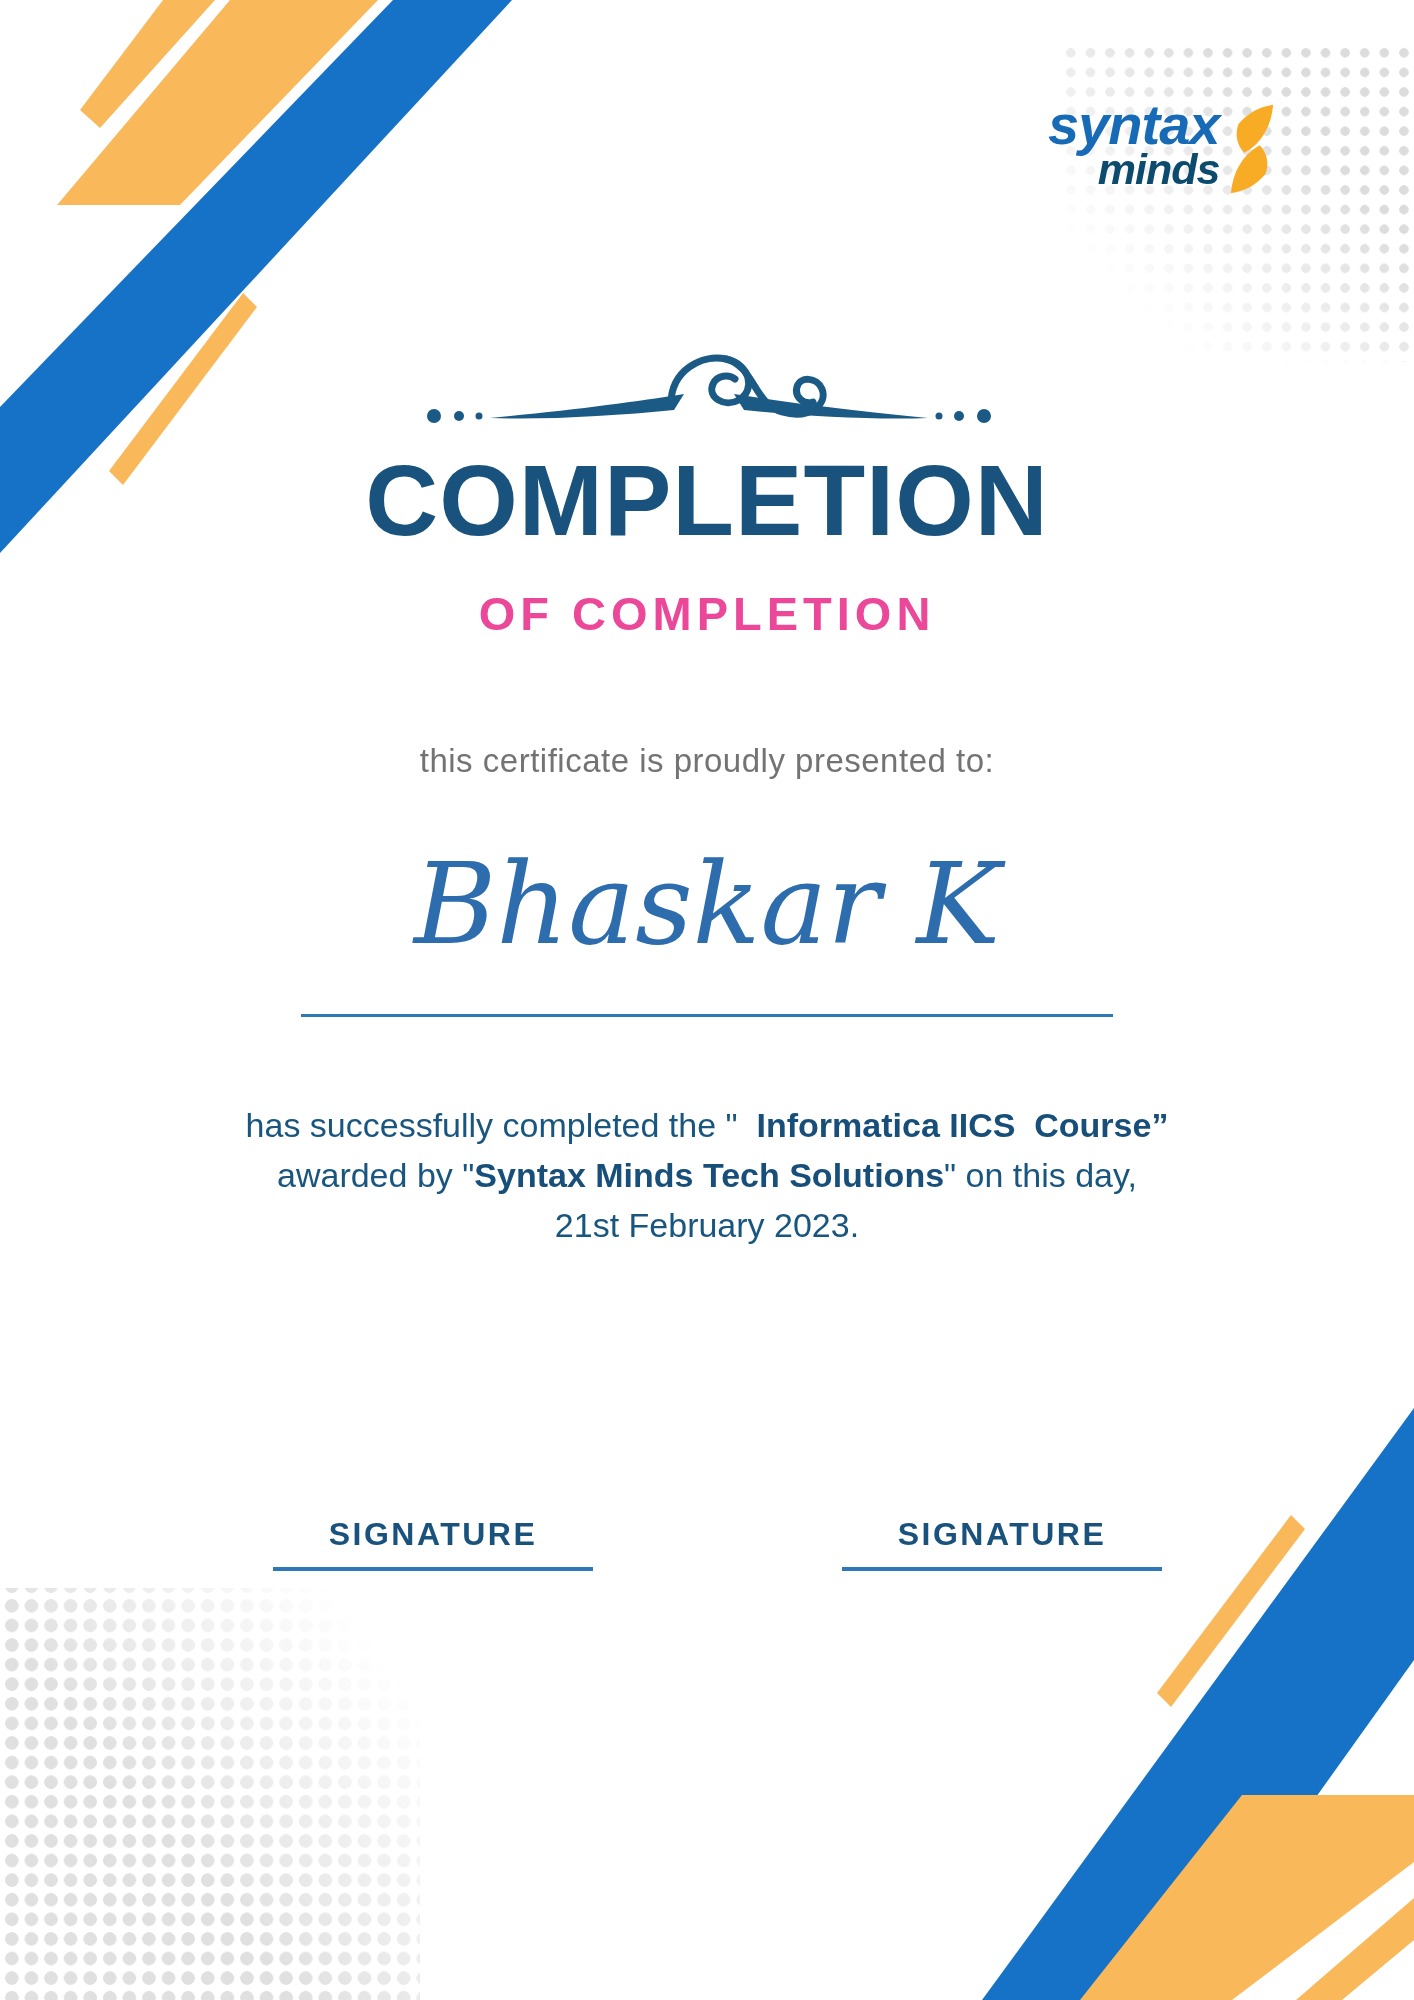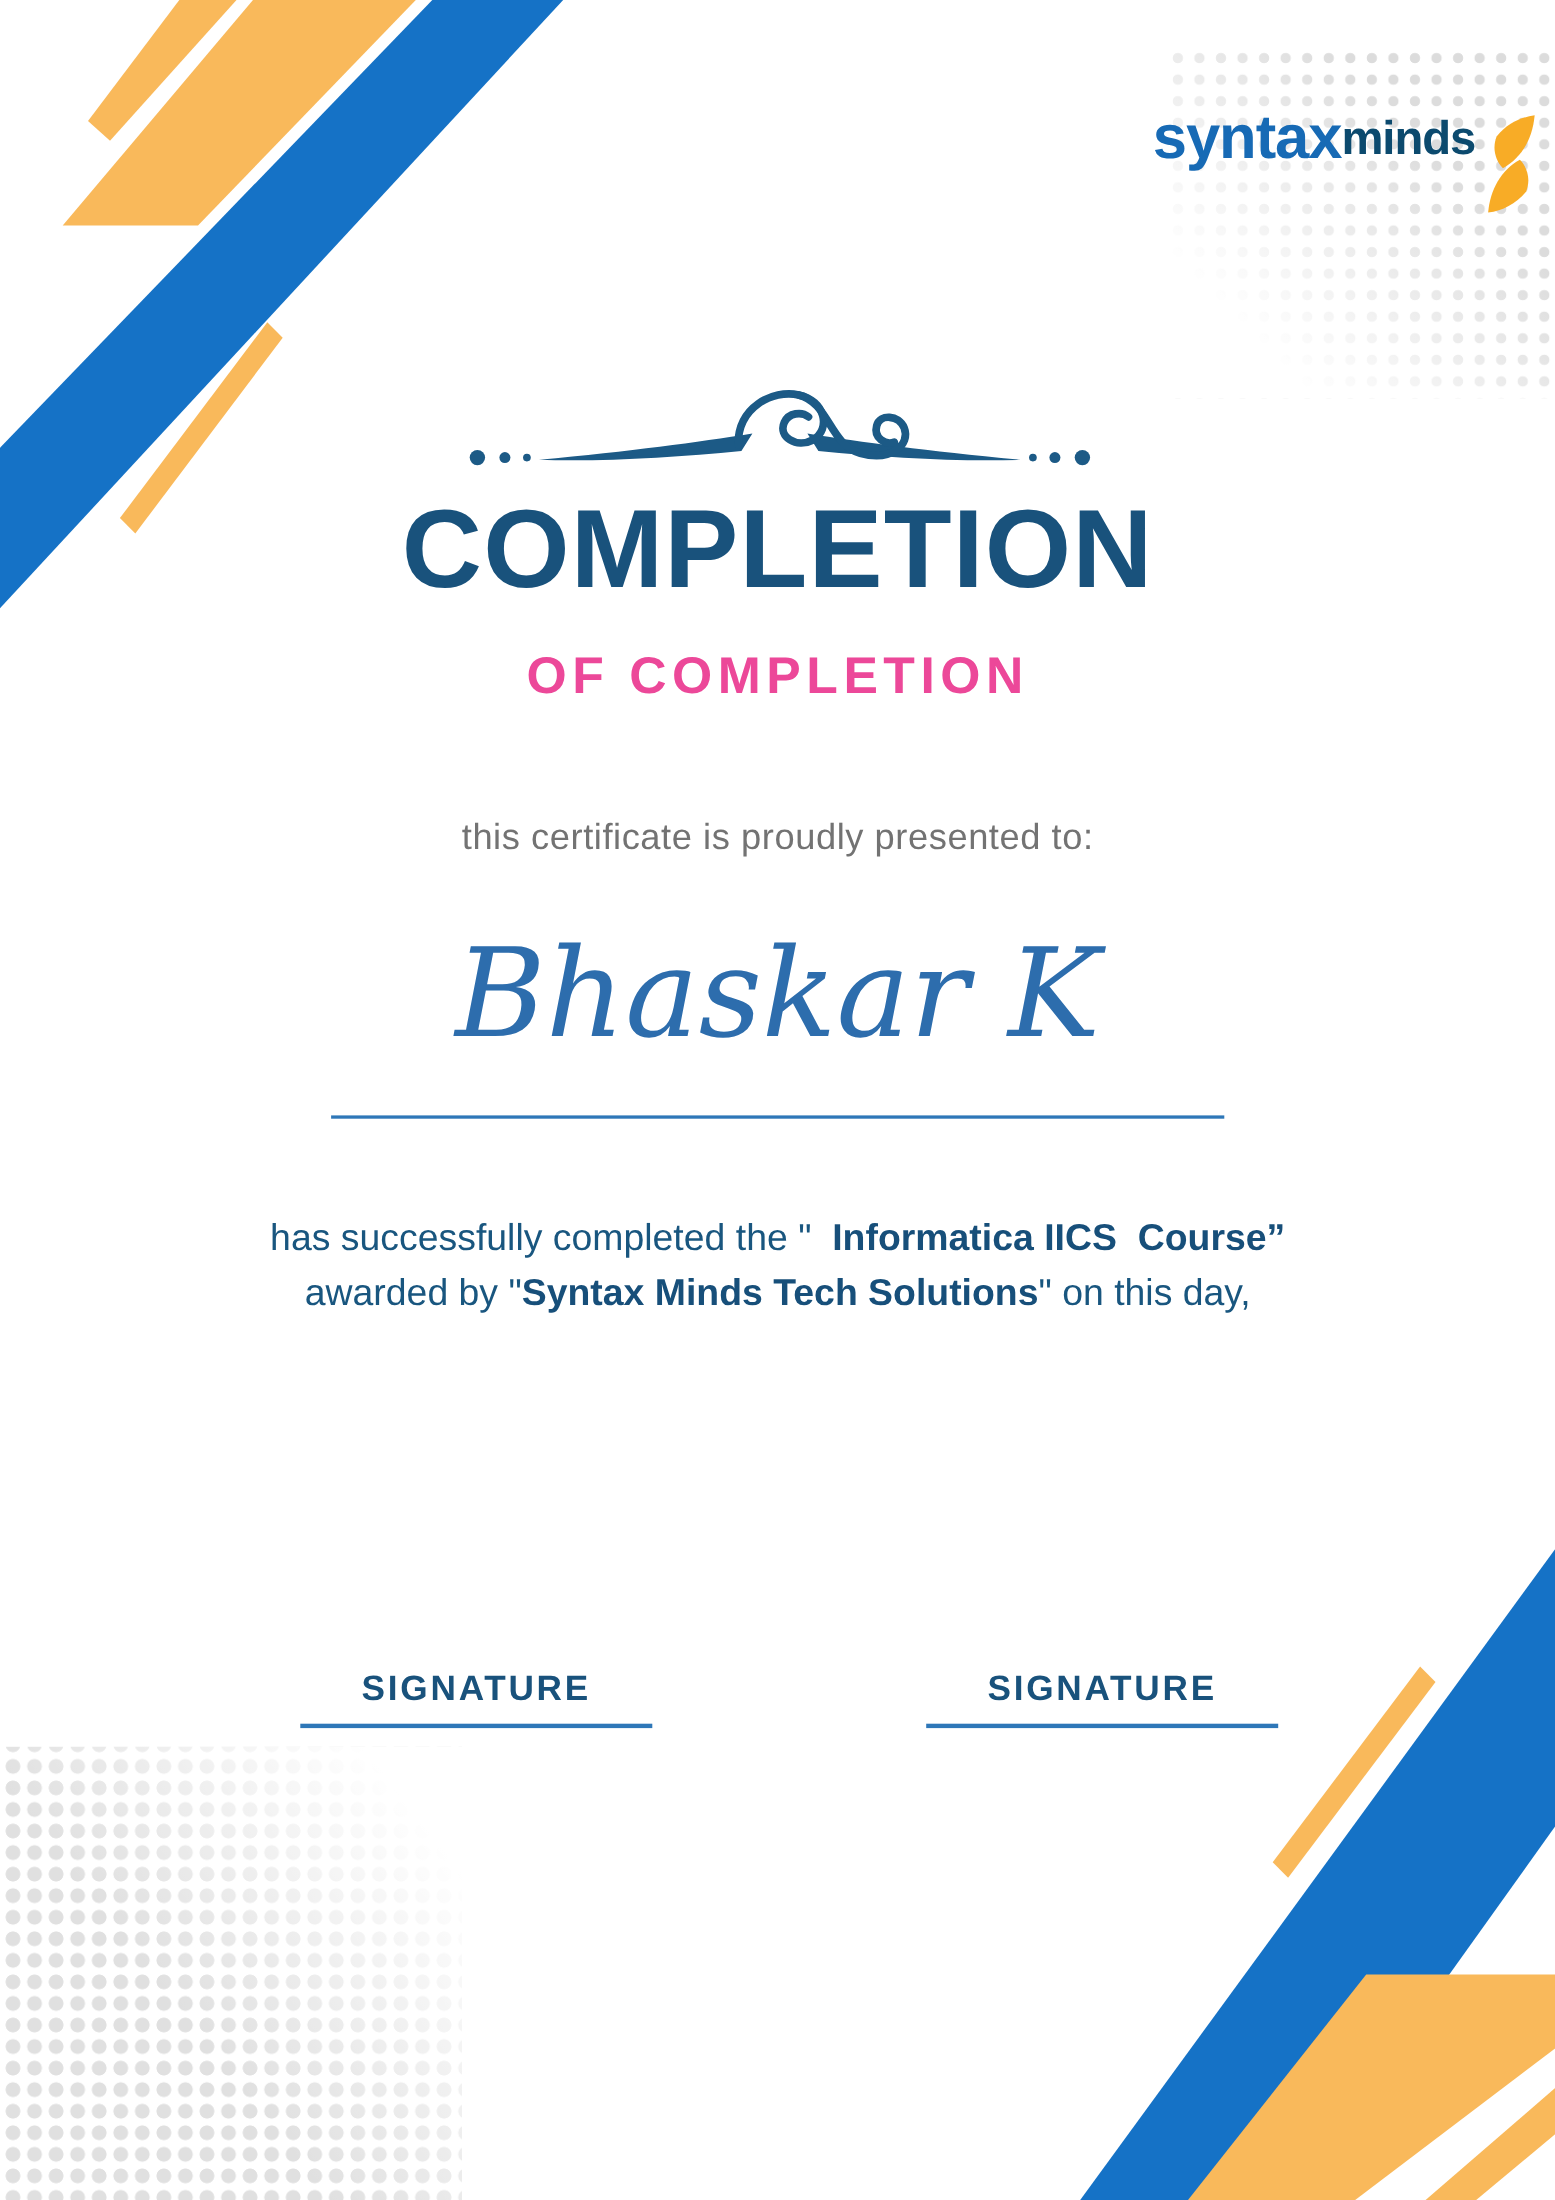--- a/index.html
+++ b/index.html
@@ -31,21 +31,21 @@
     background-size:19.6px 19.6px;
     background-position:2px 8px;
   }
   .dots-bl::after{
     content:"";position:absolute;inset:0;
     background:linear-gradient(52deg,rgba(255,255,255,0) 40%,#ffffff 88%);
   }
 
   
   .logo{left:1048px;top:102px;display:flex;align-items:flex-start;gap:8px;}
-  .logo-text{display:flex;flex-direction:row;align-items:flex-end;}
+  .logo-text{display:flex;flex-direction:column;align-items:flex-end;font-style:italic;}
   .logo-top{font-size:56px;font-weight:bold;color:#176ab5;letter-spacing:-1px;line-height:0.82;}
   .logo-bottom{font-size:43px;font-weight:bold;color:#0c4a6e;letter-spacing:-1px;line-height:1.0;}
   .logo-icon{width:50px;height:90px;margin-top:2px;}
 
   
   .flourish{left:424px;top:352px;width:570px;height:84px;}
 
   
   .cert-title{
     left:0;right:0;top:450px;text-align:center;
@@ -133,20 +133,21 @@
   <div class="abs cert-sub">OF COMPLETION</div>
 
   <div class="abs presented">this certificate is proudly presented to:</div>
 
   <div class="abs recipient">Bhaskar K</div>
   <div class="abs name-rule"></div>
 
   <div class="abs body-text">
     <div class="line"><span>has successfully completed the "  </span><b>Informatica IICS  Course”</b></div>
     <div class="line"><span>awarded by "</span><b>Syntax Minds Tech Solutions</b><span>" on this day,</span></div>
+    <div class="line">21st February 2023.</div>
   </div>
 
   <div class="abs sig sig-1">
     <div class="sig-label">SIGNATURE</div>
     <div class="sig-rule"></div>
   </div>
   <div class="abs sig sig-2">
     <div class="sig-label">SIGNATURE</div>
     <div class="sig-rule"></div>
   </div>

